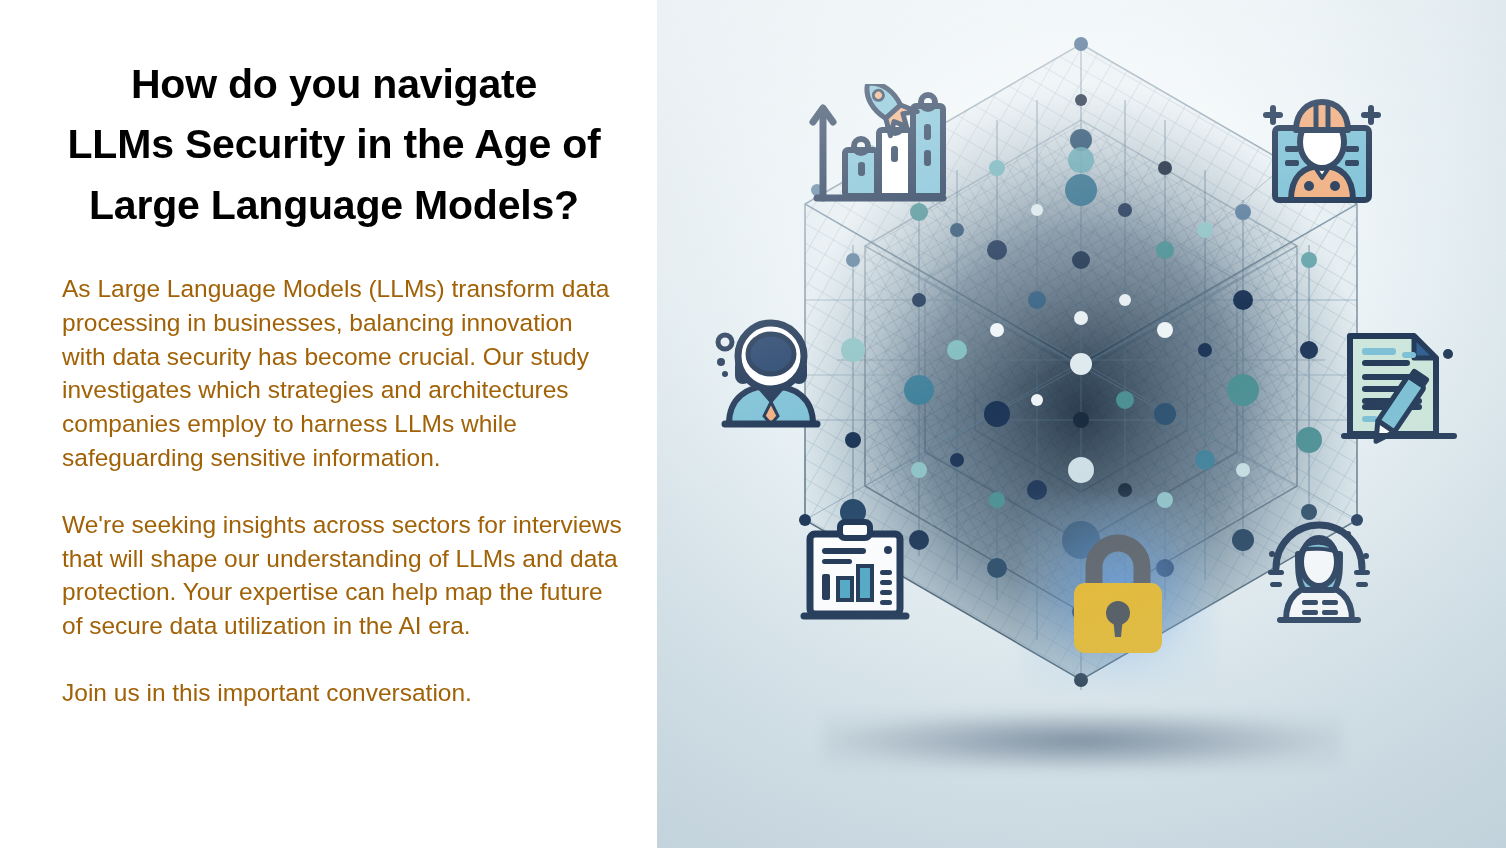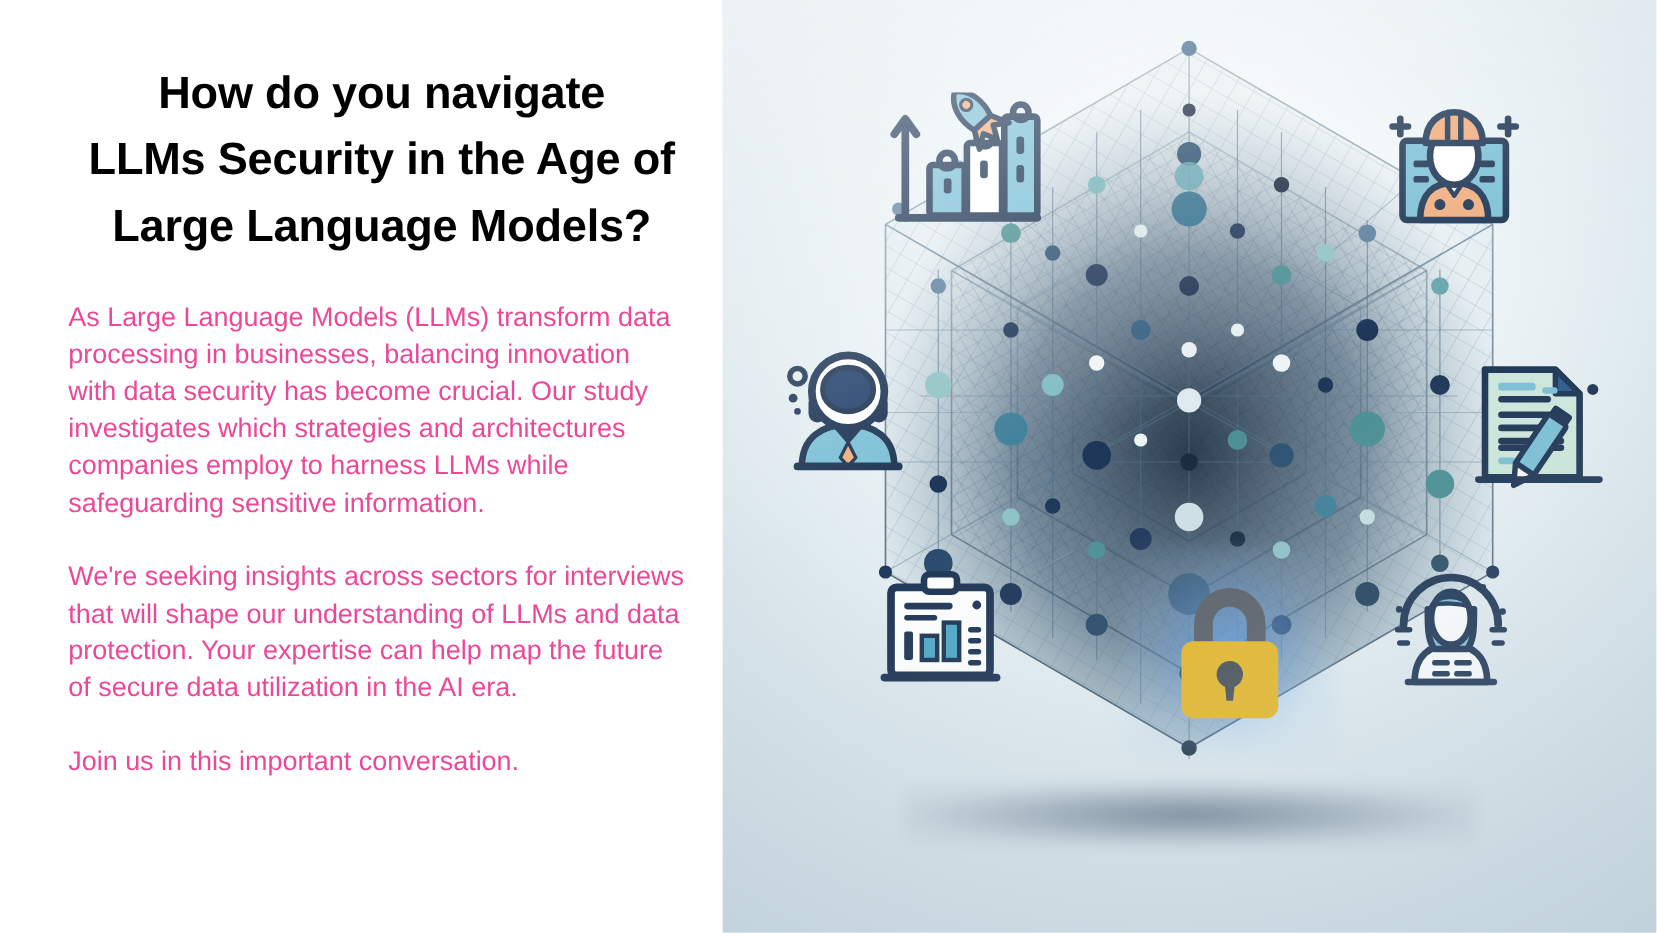--- a/index.html
+++ b/index.html
@@ -14,37 +14,37 @@
   
   .left-col{
     position:relative;
     width:657px;height:848px;
     background:#ffffff;
     box-sizing:border-box;
     padding:0;
   }
   .headline{
     position:absolute;
-    left:57px;top:54px;width:580px;
+    left:44px;top:54px;width:580px;
     text-align:center;
     font-size:41px;
     font-weight:bold;
     line-height:1.47;
     letter-spacing:-0.2px;
     color:#000000;
     margin:0;
   }
   .body-block{
     position:absolute;
     left:62px;top:272px;width:560px;
   }
   .para{
     font-size:24.5px;
     line-height:1.38;
-    color:#ec4899;
+    color:#a16207;
     margin:0 0 33px 0;
     font-weight:400;
   }
   .para:last-child{margin-bottom:0;}
 
   
   .art-panel{
     position:relative;
     width:849px;height:848px;
     overflow:hidden;

